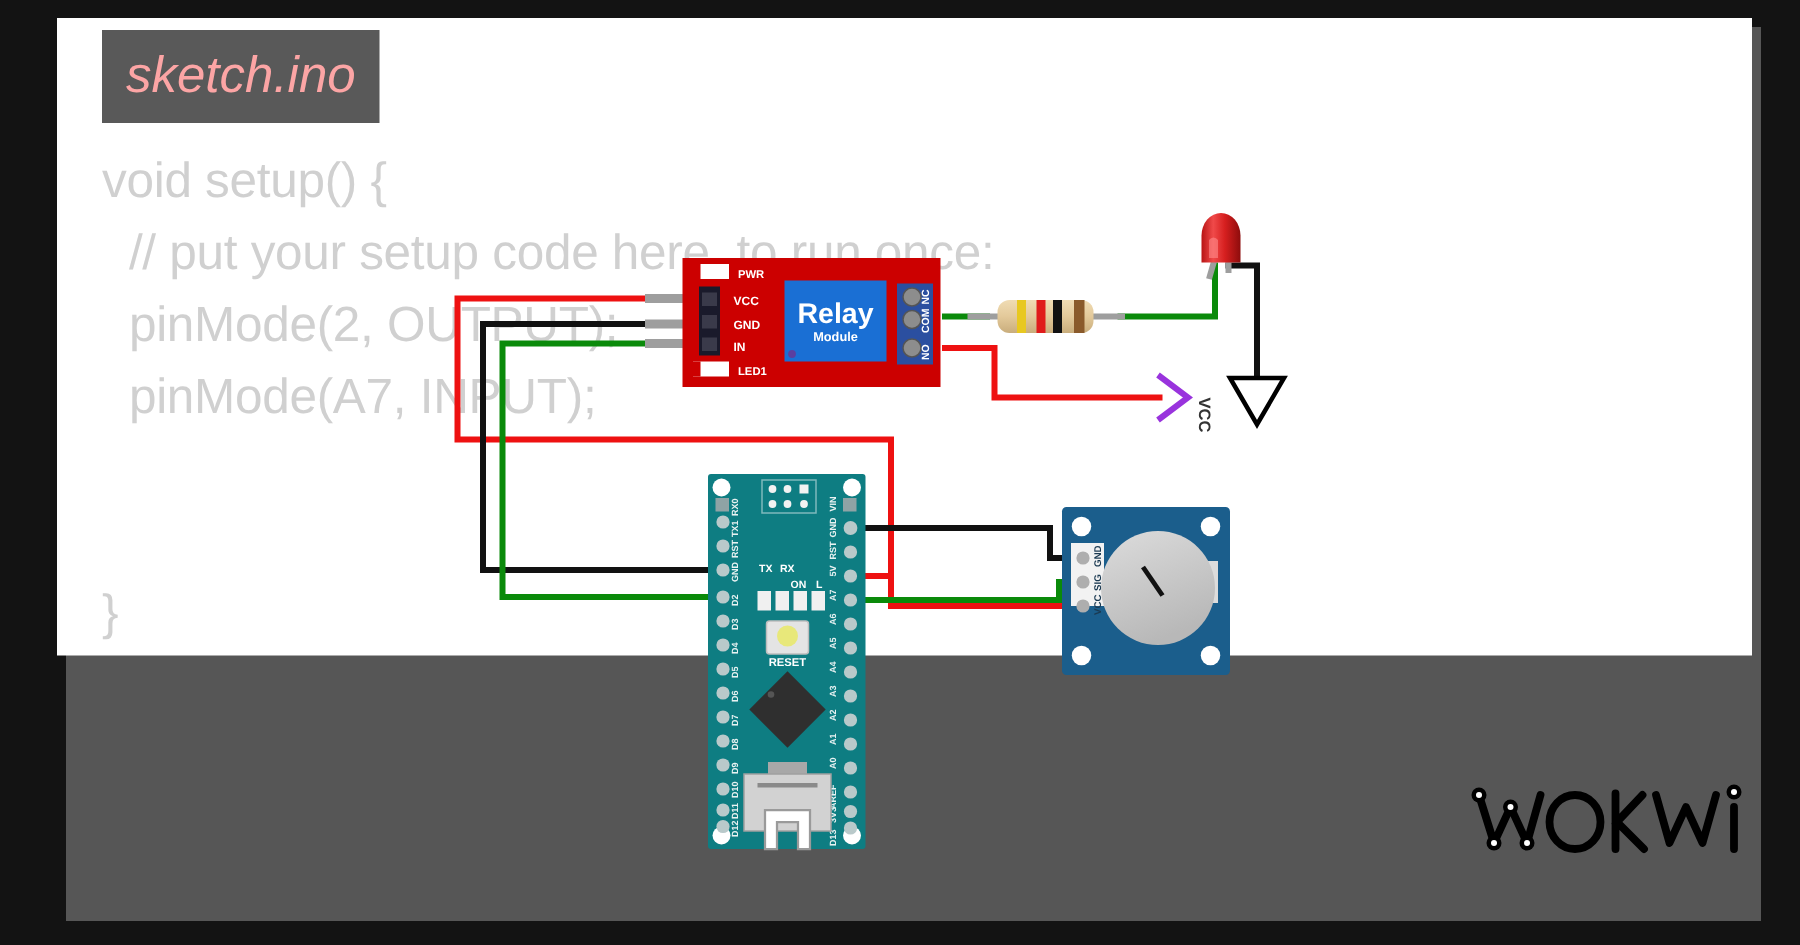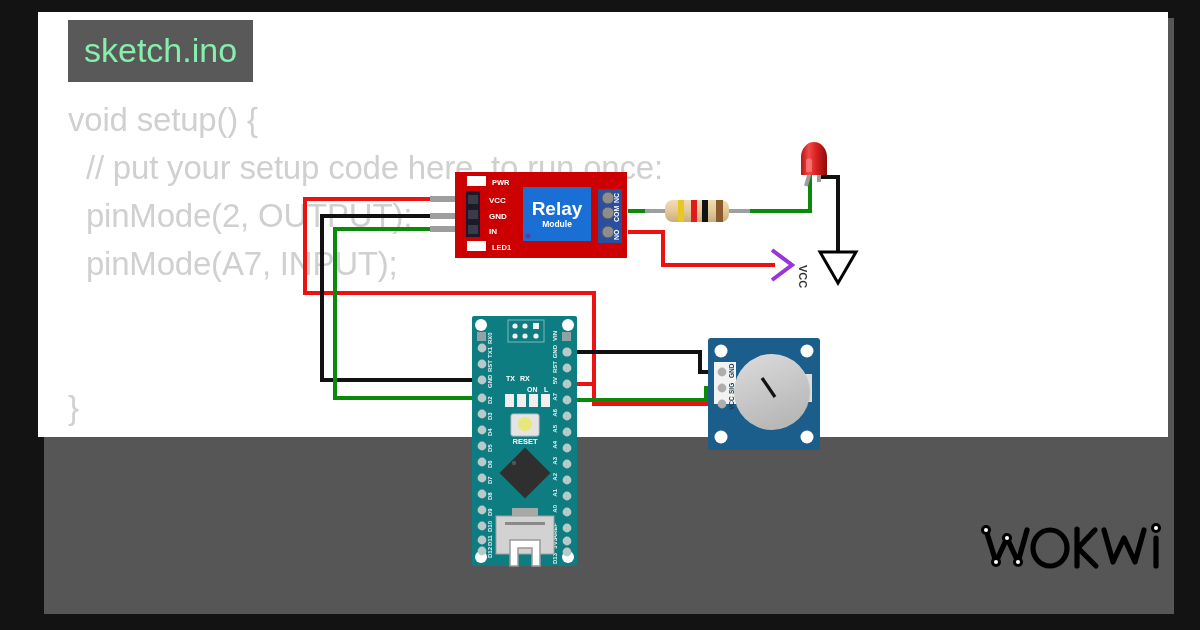--- a/index.html
+++ b/index.html
@@ -24,24 +24,25 @@
     color:#d0d0d0;
     font-family:"Liberation Sans", sans-serif;
     font-size:33px;line-height:48px;
     white-space:pre;
     letter-spacing:-0.2px;
     user-select:none;
   }
   
   #file-tab{
     position:absolute;left:68px;top:20px;
-    background:#595959;color:#86efac;
+    background:#595959;color:#fca5a5;
     font-size:34px;line-height:1;
     padding:13px 16px 15px 16px;
     z-index:40;
+    font-style:italic;
   }
   
   #circuit{
     position:absolute;left:0;top:0;width:1200px;height:630px;
     z-index:20;pointer-events:none;
   }
   
   #wokwi-logo{
     position:absolute;left:978px;top:516px;width:190px;height:62px;z-index:30;
   }

